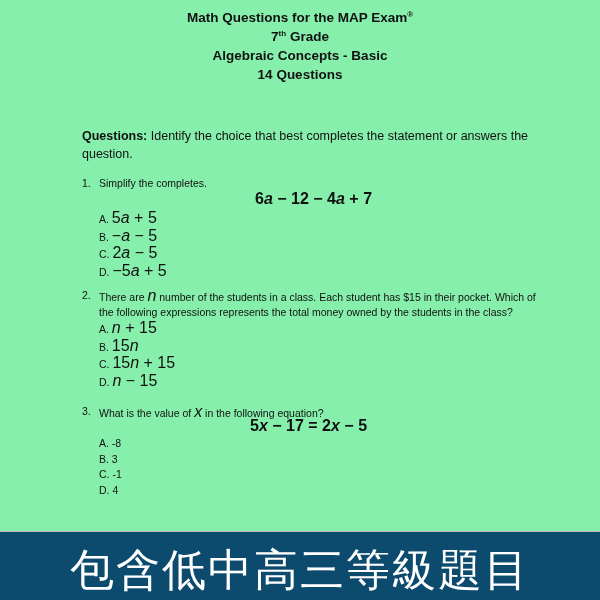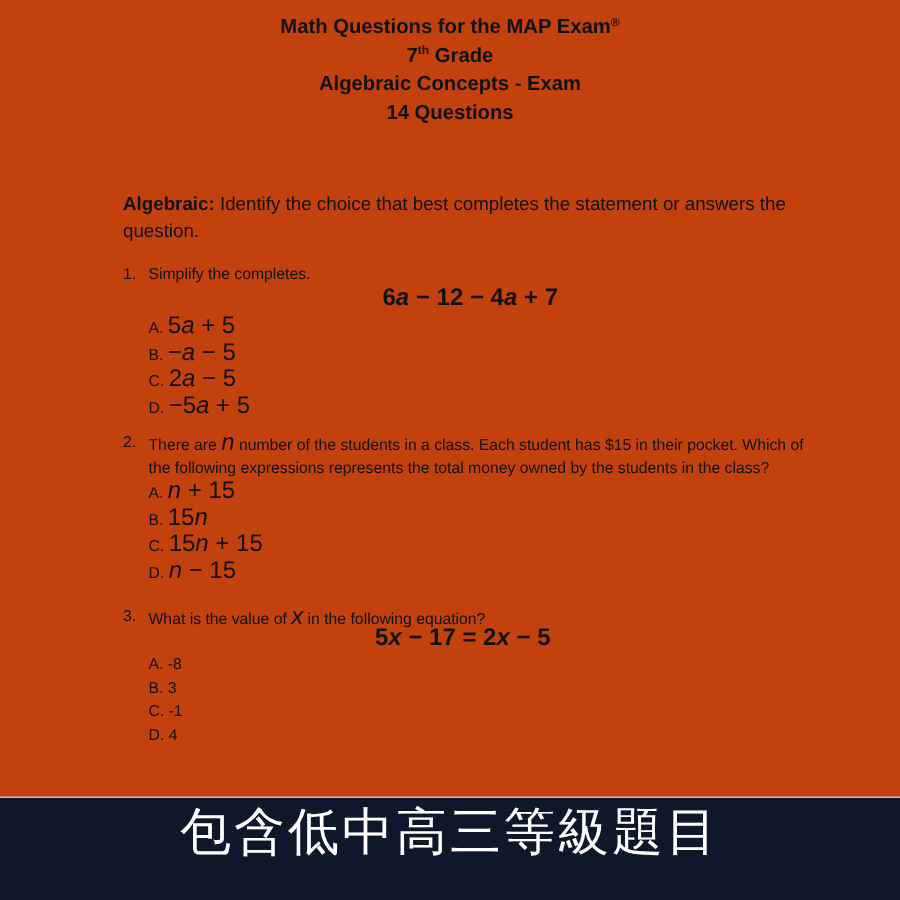--- a/index.html
+++ b/index.html
@@ -2,21 +2,21 @@
 <html><head>
   <meta charset="utf-8">
   <style>
     html, body { margin: 0; padding: 0; }
     body {
       width: 600px; height: 600px; overflow: hidden;
       background: #ffffff; position: relative;
       font-family: "Liberation Sans", "DejaVu Sans", sans-serif;
       color: #111111;
     }
-    .page { position: absolute; left: 0; top: 0; width: 600px; height: 592px; background: #c2410c; }
+    .page { position: absolute; left: 0; top: 0; width: 600px; height: 592px; background: #86efac; }
     .title-block {
       position: absolute; left: 0; top: 8px; width: 600px;
       text-align: center; font-weight: bold; font-size: 13.5px; line-height: 19px;
       color: #111;
     }
     .title-block div { white-space: nowrap; }
     .title-block sup { font-size: 8px; line-height: 0; vertical-align: 5px; }
     .directions {
       position: absolute; left: 82px; top: 127px; width: 450px;
       font-size: 12.5px; line-height: 18px; color: #111;
@@ -28,40 +28,40 @@
     .q .expr {
       position: absolute; font-family: "DejaVu Serif", "Liberation Serif", serif;
       font-weight: bold; font-size: 11px; white-space: nowrap;
     }
     .q .choices { padding-left: 17px; }
     .q .choice { line-height: 15.5px; white-space: nowrap; }
     .math { font-family: Liberation Sans, sans-serif; font-size: 16px; }
     .math i { font-style: italic; }
     .banner {
       position: absolute; left: 0; top: 532px; width: 600px; height: 68px;
-      background: #0f172a; color: #ffffff;
-      display: flex; align-items: flex-start; justify-content: center;
-      font-family: "DejaVu Sans", sans-serif; font-size: 34px; letter-spacing: 2px;
+      background: #0c4a6e; color: #ffffff;
+      display: flex; align-items: flex-end; justify-content: center;
+      font-family: "DejaVu Sans", sans-serif; font-size: 44px; letter-spacing: 2px;
     }
     .banner-top-line { position: absolute; left: 0; top: 531px; width: 600px; height: 1px; background: #bdbdbd; }
   </style>
 </head>
 <body>
 
 <div class="page">
 
   <div class="title-block">
     <div><span>Math Questions for the MAP Exam</span><sup>®</sup></div>
     <div><span>7</span><sup>th</sup><span> Grade</span></div>
-    <div>Algebraic Concepts - Exam</div>
+    <div>Algebraic Concepts - Basic</div>
     <div>14 Questions</div>
   </div>
 
   <div class="directions">
-    <b>Algebraic:</b><span>  Identify the choice that best completes the statement or answers the question.</span>
+    <b>Questions:</b><span>  Identify the choice that best completes the statement or answers the question.</span>
   </div>
 
   <div class="q" style="top:176px; width:450px;">
     <div class="stem">
       <span class="num">1.</span>
       <span>Simplify the completes.</span>
     </div>
     <div class="expr" style="left:173px; top:14px;"><span class="math"><b>6<i>a</i> − 12 − 4<i>a</i> + 7</b></span></div>
     <div class="choices" style="margin-top:19px;">
       <div class="choice">A. <span class="math">5<i>a</i> + 5</span></div>

